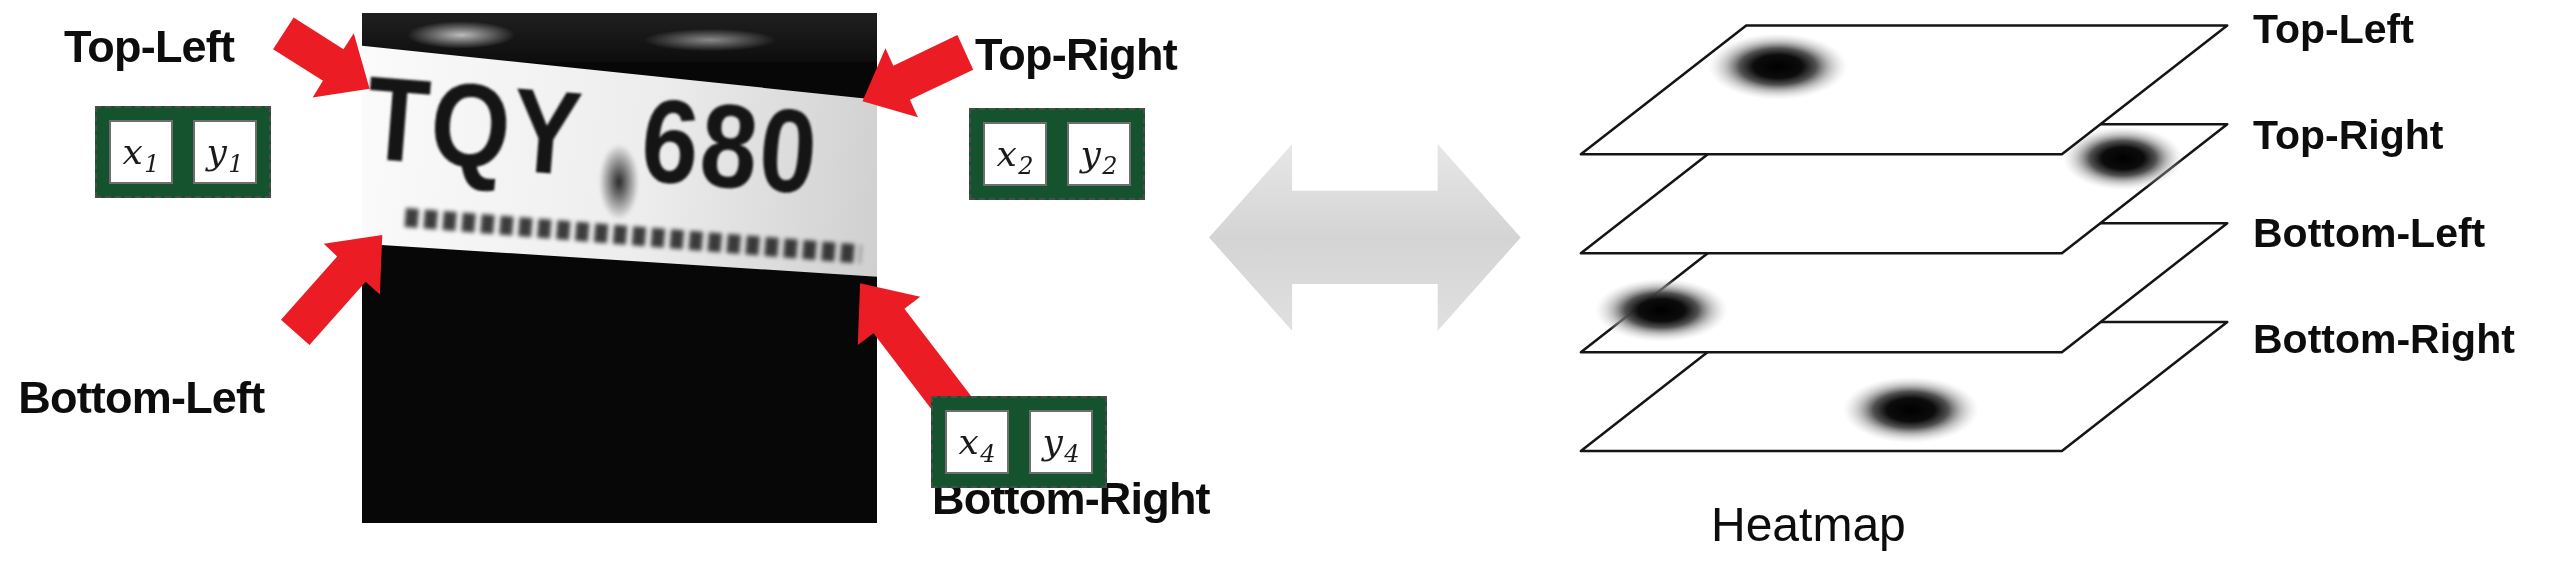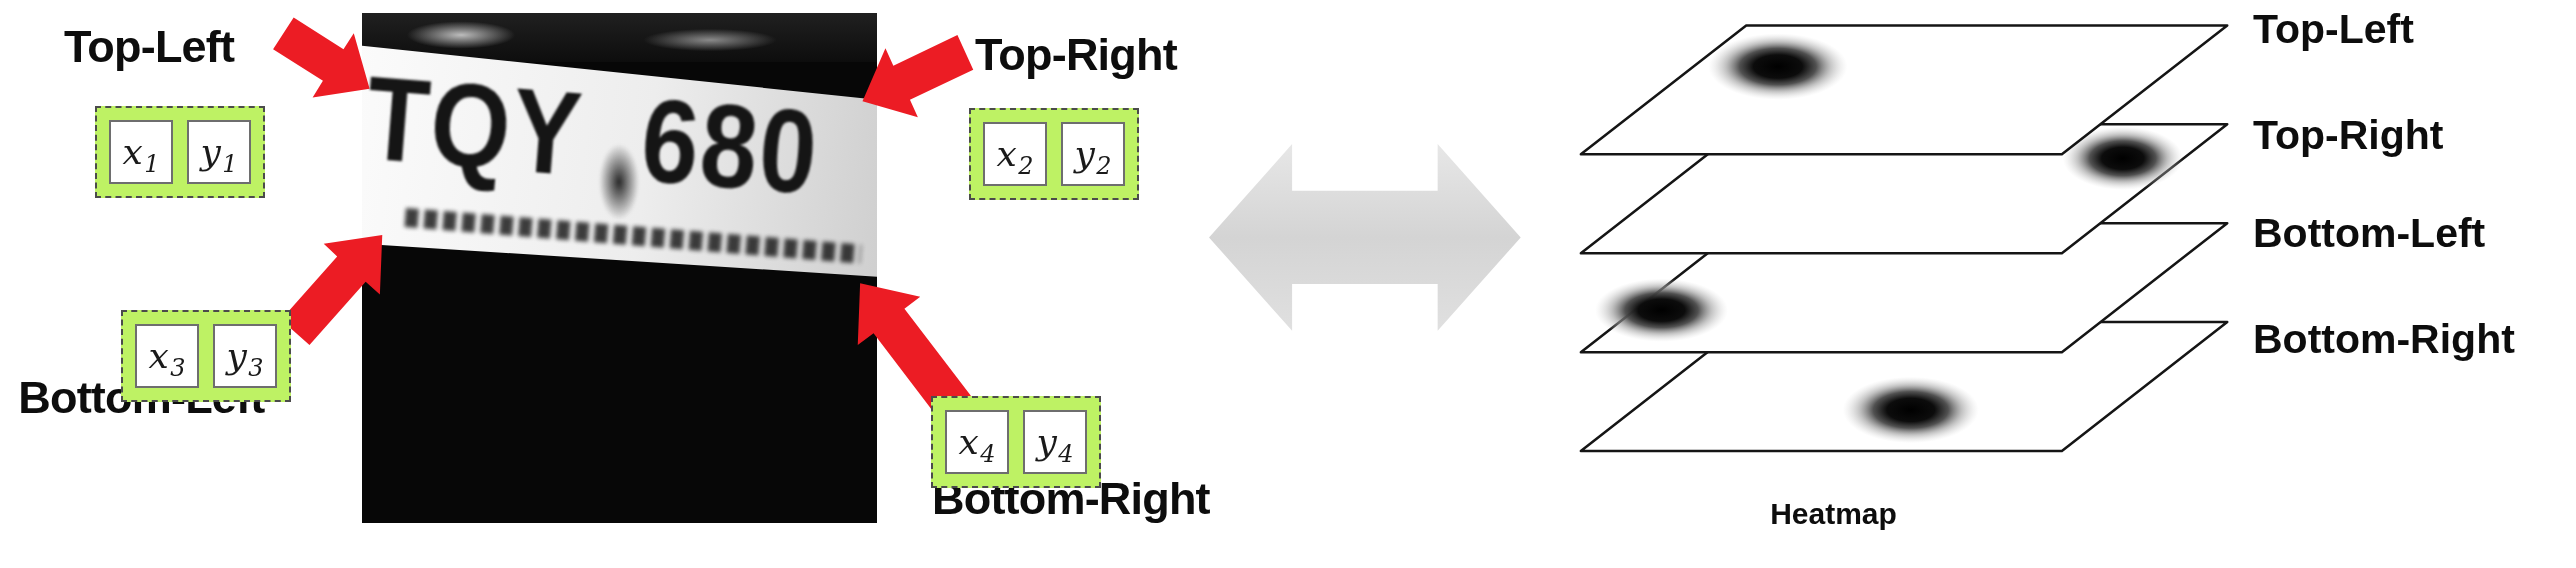--- a/index.html
+++ b/index.html
@@ -52,22 +52,22 @@
   .lbl{
     position:absolute;z-index:3;font-weight:bold;color:#0d0d0d;
     font-size:45px;letter-spacing:-0.8px;white-space:nowrap;
   }
   #lbl-tl{left:52px;top:20.6px;}
   #lbl-tr{left:963px;top:28.5px;}
   #lbl-bl{left:6.3px;top:372px;}
   #lbl-br{left:920px;top:473px;}
   
   .coord-box{
-    position:absolute;z-index:3;display:flex;gap:14px;
-    padding:12px;border:2.4px dashed #4b4b4b;background:#bef264;
+    position:absolute;z-index:3;display:flex;gap:20px;
+    padding:12px;border:2.4px dashed #4b4b4b;background:#14532d;
   }
   #cbox-tl{left:83px;top:106px;}
   #cbox-tr{left:957px;top:108px;text-align:right;}
   #cbox-bl{left:109px;top:310px;}
   #cbox-br{left:919px;top:396px;}
   .mini-box{
     width:60px;height:60px;border:2.4px solid #6e6e6e;background:#ffffff;
     display:flex;align-items:center;justify-content:center;
   }
   .var{
@@ -79,21 +79,21 @@
   .layer-lbl{
     position:absolute;left:2241px;z-index:3;
     font-size:41px;font-weight:bold;color:#0d0d0d;white-space:nowrap;
   }
   #layer-0{top:6.3px;}
   #layer-1{top:112px;}
   #layer-2{top:210px;}
   #layer-3{top:316px;}
   #caption-heatmap{
     position:absolute;left:1699px;top:497px;width:245px;z-index:3;
-    text-align:center;font-size:30px;font-weight:bold;color:#0d0d0d;
+    text-align:left;font-size:48px;font-weight:normal;color:#0d0d0d;
   }
 </style>
 </head>
 <body>
 
 <div id="canvas">
 
   <div id="plate-photo">
     <div id="plate-topband"></div>
     <div id="plate-face"></div>
@@ -151,28 +151,20 @@
     </div>
   </div>
   <div class="coord-box" id="cbox-tr">
     <div class="mini-box">
       <span class="var"><span>x</span><sub>2</sub></span>
     </div>
     <div class="mini-box">
       <span class="var"><span>y</span><sub>2</sub></span>
     </div>
   </div>
-  <div class="coord-box" id="cbox-bl">
-    <div class="mini-box">
-      <span class="var"><span>x</span><sub>3</sub></span>
-    </div>
-    <div class="mini-box">
-      <span class="var"><span>y</span><sub>3</sub></span>
-    </div>
-  </div>
   <div class="coord-box" id="cbox-br">
     <div class="mini-box">
       <span class="var"><span>x</span><sub>4</sub></span>
     </div>
     <div class="mini-box">
       <span class="var"><span>y</span><sub>4</sub></span>
     </div>
   </div>
 
   <div class="layer-lbl" id="layer-0">Top-Left</div>

